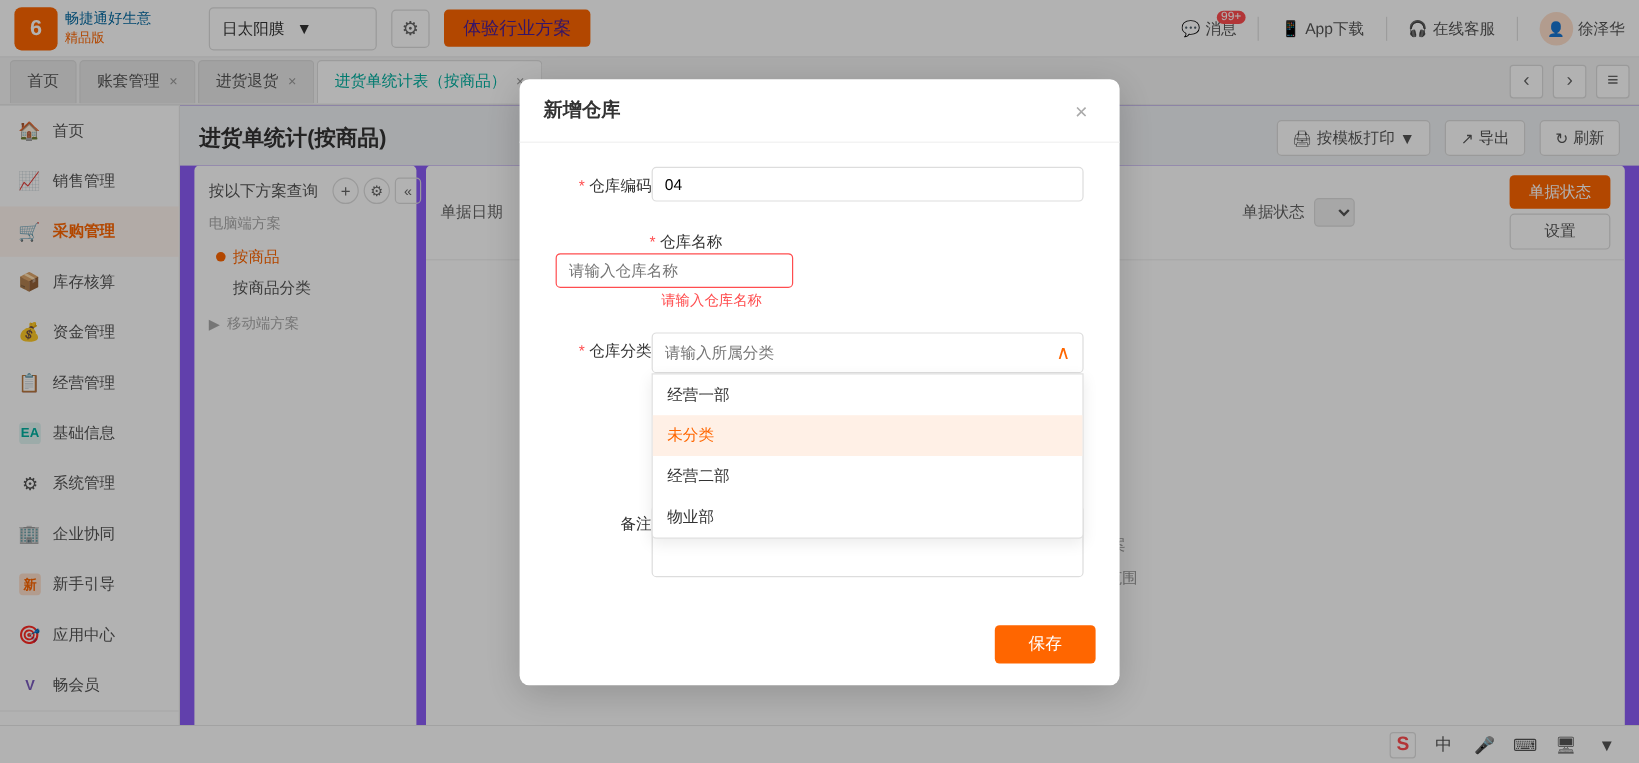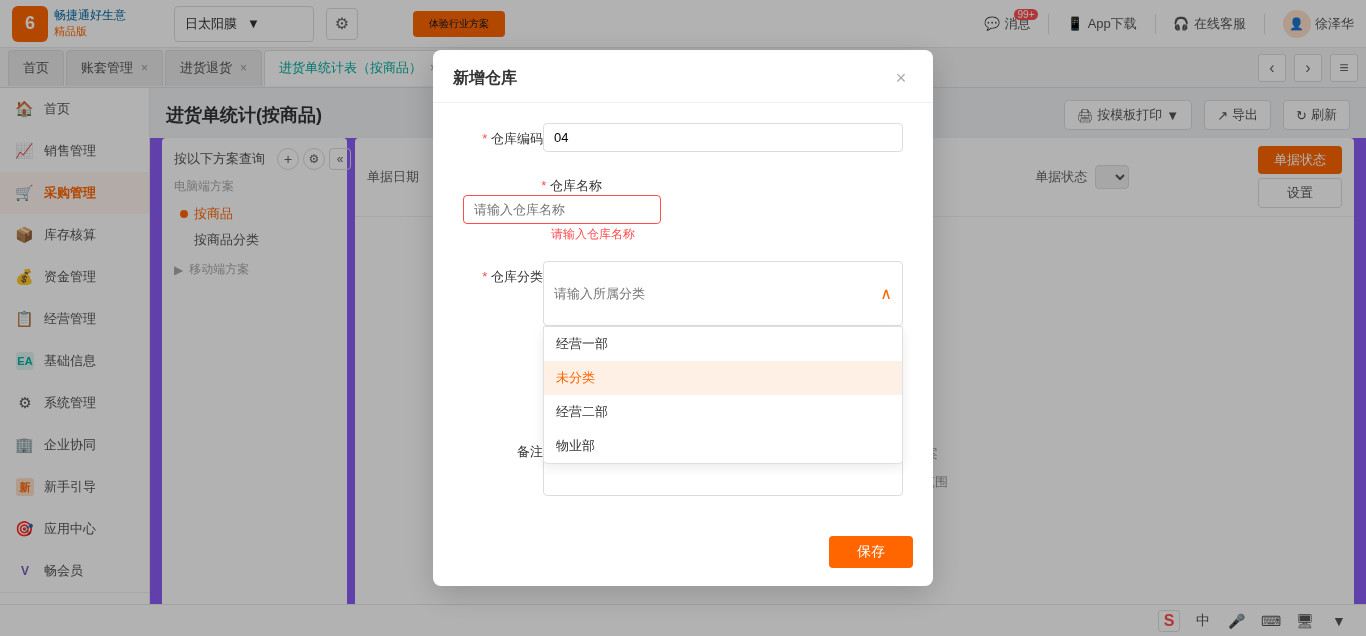--- a/index.html
+++ b/index.html
@@ -57,27 +57,26 @@
       display: flex;
       align-items: center;
       justify-content: center;
       cursor: pointer;
       background: #fff;
       color: #666;
       font-size: 16px;
     }
     .trial-btn {
       background: #ff6600;
-      color: #0f172a;
+      color: #4c1d95;
       border: none;
       border-radius: 4px;
       padding: 6px 16px;
       cursor: pointer;
-      font-size: 10px;
-      margin-left: 43px;
+      font-size: 15px;
     }
     .top-right {
       margin-left: auto;
       display: flex;
       align-items: center;
       gap: 18px;
     }
     .top-right-item {
       display: flex;
       align-items: center;
@@ -354,21 +353,20 @@
       background: #fff;
       border-radius: 8px;
       width: 500px;
       box-shadow: 0 8px 32px rgba(0,0,0,0.18);
       z-index: 101;
       overflow: visible;
       position: relative;
     }
     .dialog-header {
       display: flex;
-      align-items: center;
       justify-content: space-between;
       padding: 16px 20px 12px;
       border-bottom: 1px solid #f0f0f0;
     }
     .dialog-title {
       font-size: 16px;
       font-weight: bold;
       color: #333;
     }
     .dialog-close {
@@ -421,21 +419,21 @@
     }
     .form-input-wrap {
       flex: 1;
       position: relative;
     }
     .dropdown-trigger {
       display: flex;
       align-items: center;
       border: 1px solid #ddd;
       border-radius: 4px;
-      padding: 22px 10px;
+      padding: 6px 10px;
       cursor: pointer;
       background: #fff;
       width: 100%;
       position: relative;
     }
     .dropdown-trigger input {
       border: none;
       outline: none;
       flex: 1;
       font-size: 13px;

